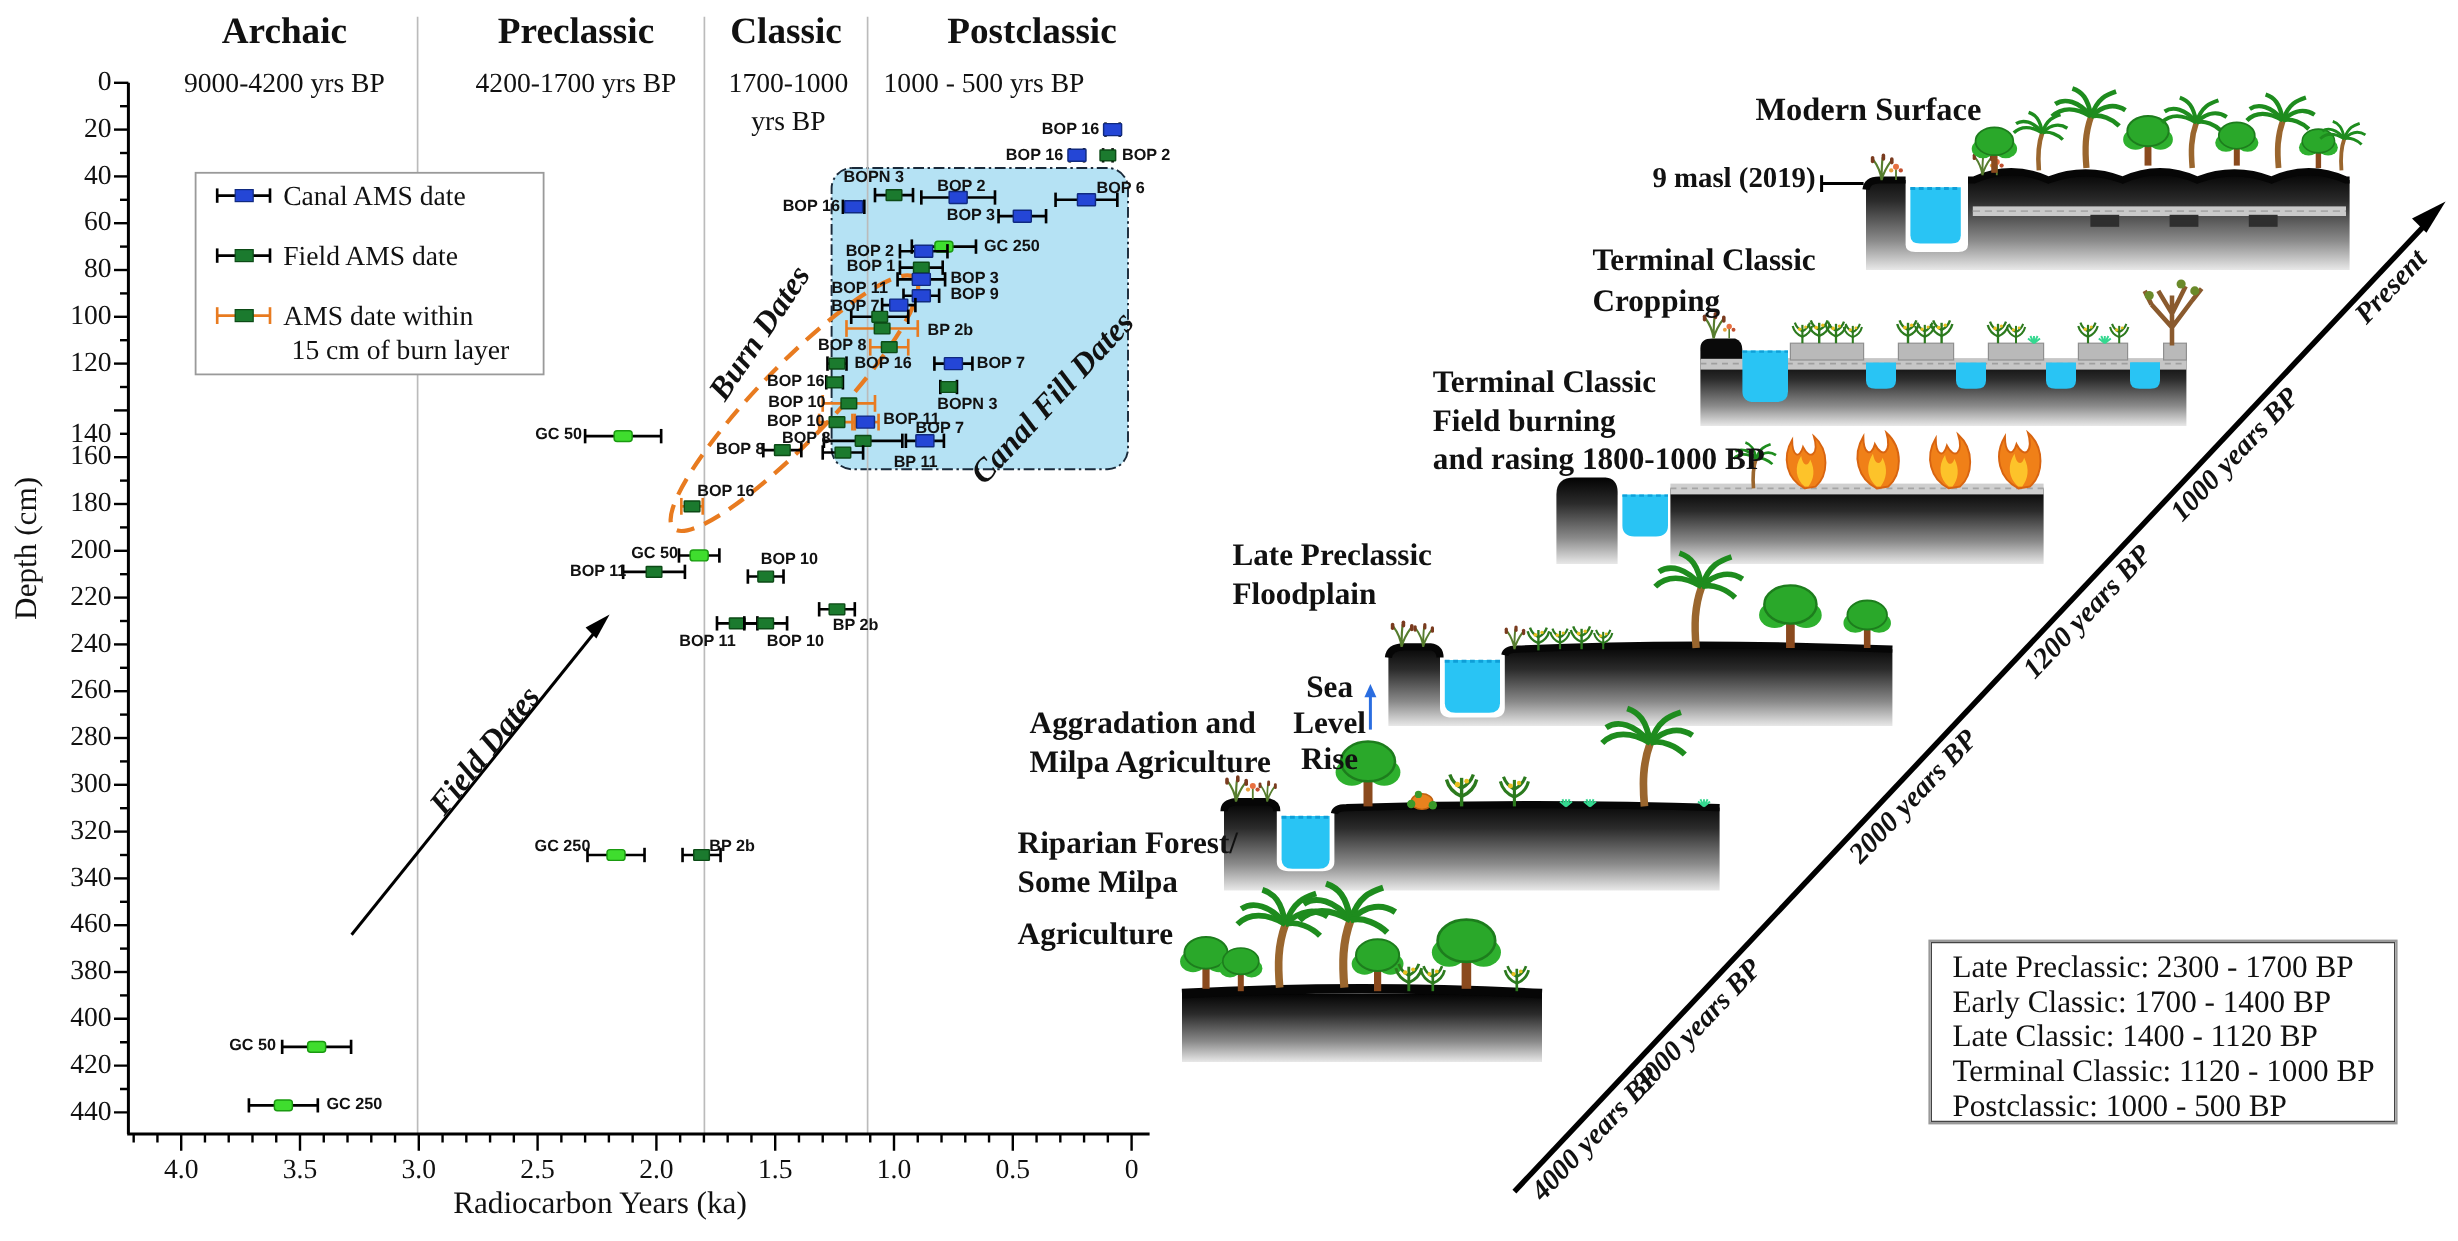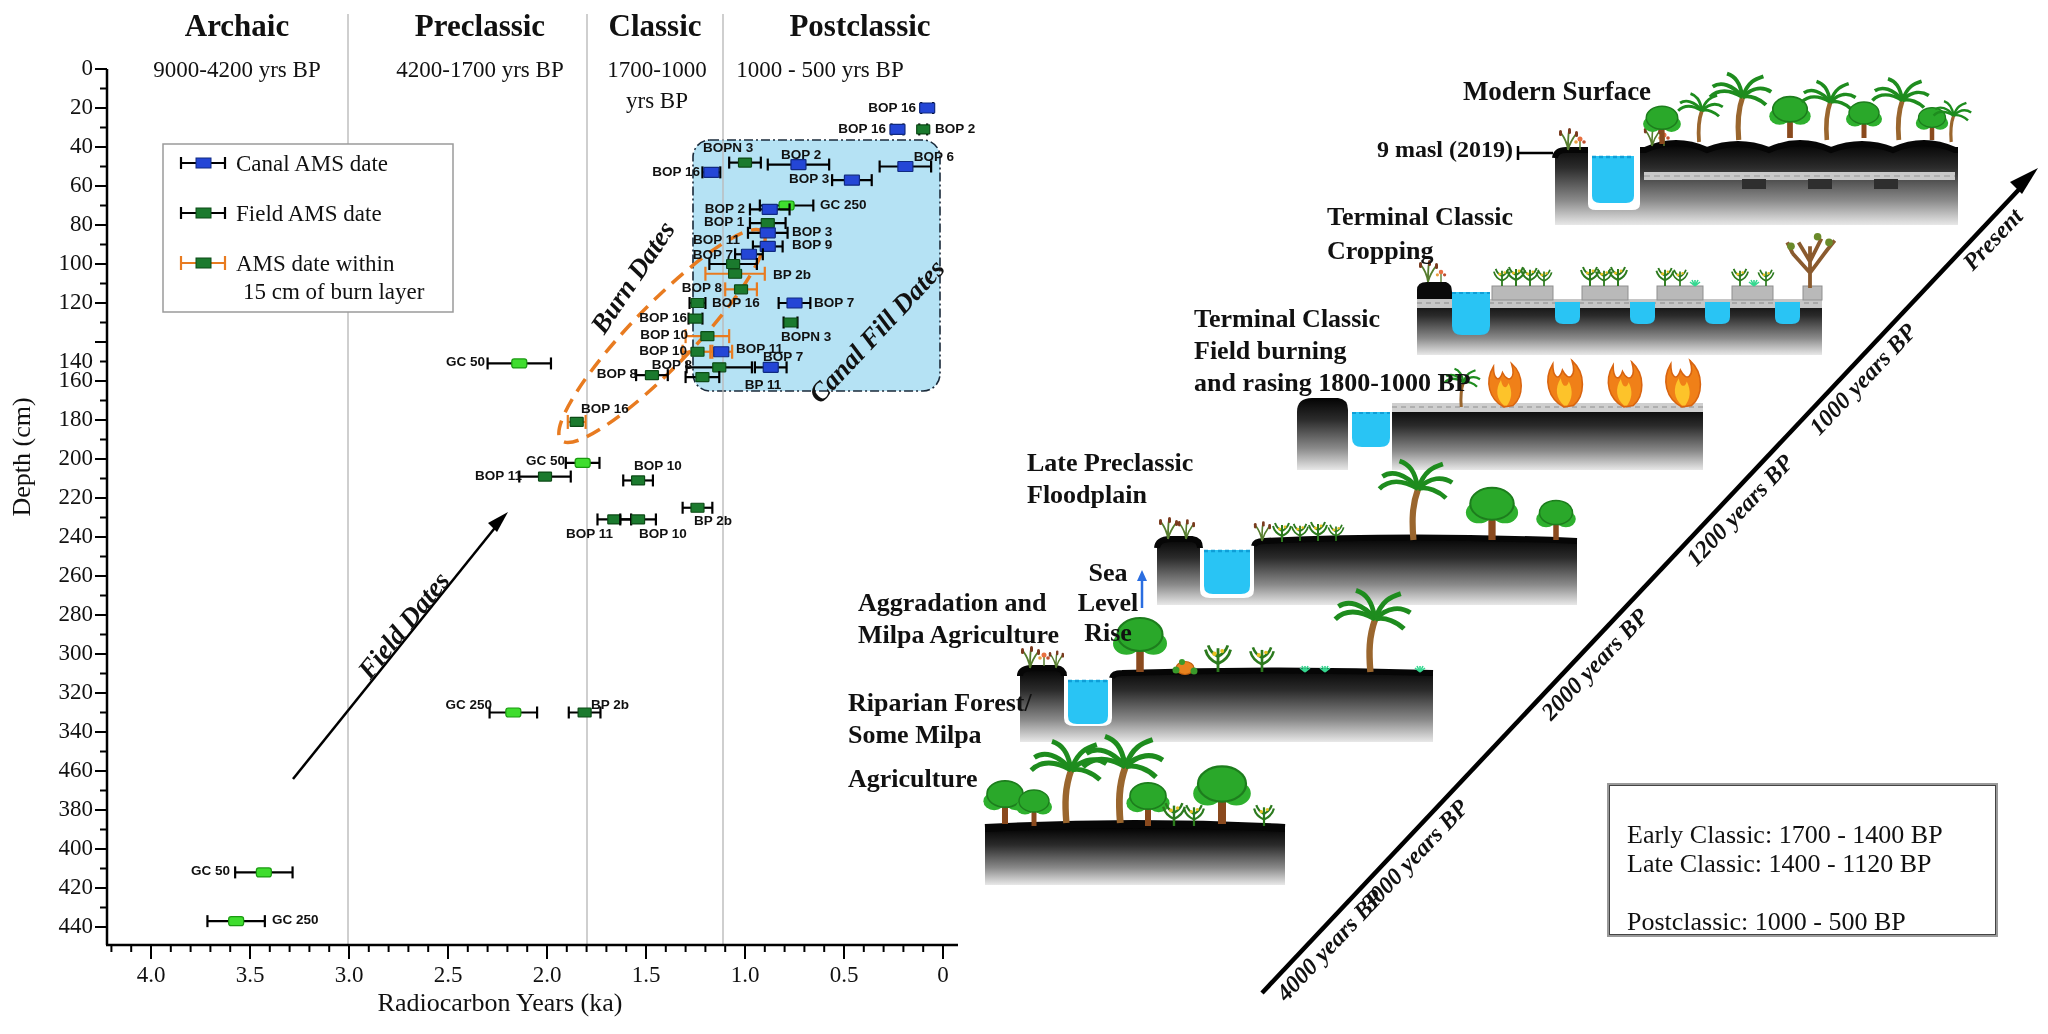--- a/index.html
+++ b/index.html
@@ -673,21 +673,21 @@
       <div class="pl" style="left: 838px; top: 100px; width: 78px; text-align: right;">BOP 16</div>
       <div class="pl" style="left: 808px; top: 121px; width: 78px; text-align: right;">BOP 16</div>
       <div class="pl" style="left: 935px; top: 121px; width: 78px; text-align: left;">BOP 2</div>
       <div class="pl" style="left: 703px; top: 140px; width: 90px; text-align: left;">BOPN 3</div>
       <div class="pl" style="left: 781px; top: 147px; width: 70px; text-align: left;">BOP 2</div>
       <div class="pl" style="left: 884px; top: 149px; width: 70px; text-align: right;">BOP 6</div>
       <div class="pl" style="left: 622px; top: 164px; width: 78px; text-align: right;">BOP 16</div>
       <div class="pl" style="left: 789px; top: 171px; width: 70px; text-align: left;">BOP 3</div>
       <div class="pl" style="left: 820px; top: 197px; width: 90px; text-align: left;">GC 250</div>
       <div class="pl" style="left: 667px; top: 201px; width: 78px; text-align: right;">BOP 2</div>
-      <div class="pl" style="left: 704px; top: 214px; width: 78px; text-align: left;">BOP 1</div>
+      <div class="pl" style="left: 668px; top: 214px; width: 78px; text-align: right;">BOP 1</div>
       <div class="pl" style="left: 792px; top: 224px; width: 70px; text-align: left;">BOP 3</div>
       <div class="pl" style="left: 792px; top: 237px; width: 70px; text-align: left;">BOP 9</div>
       <div class="pl" style="left: 662px; top: 232px; width: 78px; text-align: right;">BOP 11</div>
       <div class="pl" style="left: 655px; top: 247px; width: 78px; text-align: right;">BOP 7</div>
       <div class="pl" style="left: 773px; top: 267px; width: 70px; text-align: left;">BP 2b</div>
       <div class="pl" style="left: 644px; top: 280px; width: 78px; text-align: right;">BOP 8</div>
       <div class="pl" style="left: 712px; top: 295px; width: 78px; text-align: left;">BOP 16</div>
       <div class="pl" style="left: 814px; top: 295px; width: 70px; text-align: left;">BOP 7</div>
       <div class="pl" style="left: 609px; top: 310px; width: 78px; text-align: right;">BOP 16</div>
       <div class="pl" style="left: 781px; top: 329px; width: 90px; text-align: left;">BOPN 3</div>
@@ -739,16 +739,18 @@
   <div id="tlabels">
       <div class="tl" style="left: 1230px; top: 932px;">4000 years BP</div>
       <div class="tl" style="left: 1315px; top: 842px;">3000 years BP</div>
       <div class="tl" style="left: 1495px; top: 651px;">2000 years BP</div>
       <div class="tl" style="left: 1640px; top: 497px;">1200 years BP</div>
       <div class="tl" style="left: 1763px; top: 366px;">1000 years BP</div>
       <div class="tl" style="left: 1893px; top: 226px;">Present</div>
     </div>
 
   <div class="abs" style="left:1607px;top:783px;width:387px;height:150px;background:#fff;border:2px solid #9a9a9a;box-shadow:inset 0 0 0 1px #444;"></div>
+  <div class="abs chron" style="left:1627px;top:791px;">Late Preclassic: 2300 - 1700 BP</div>
   <div class="abs chron" style="left:1627px;top:820px;">Early Classic: 1700 - 1400 BP</div>
   <div class="abs chron" style="left:1627px;top:849px;">Late Classic: 1400 - 1120 BP</div>
+  <div class="abs chron" style="left:1627px;top:878px;">Terminal Classic: 1120 - 1000 BP</div>
   <div class="abs chron" style="left:1627px;top:907px;">Postclassic: 1000 - 500 BP</div>
 </div>
 
 </body></html>

